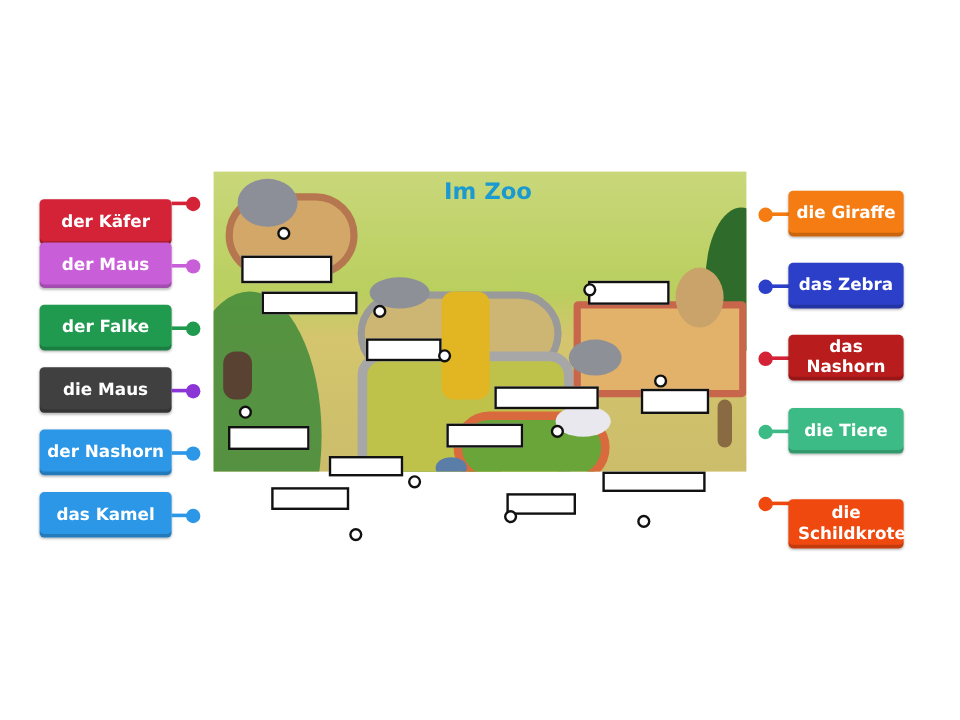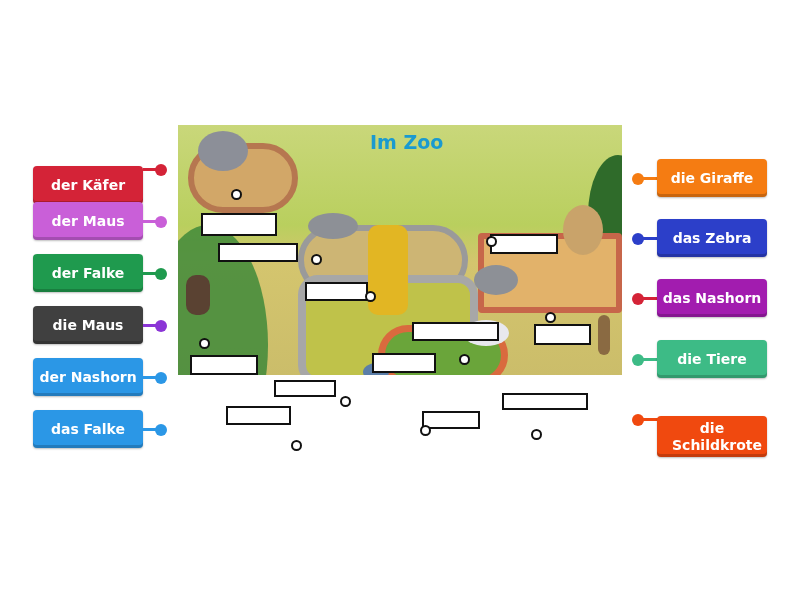--- a/index.html
+++ b/index.html
@@ -8,25 +8,25 @@
     font-family: "DejaVu Sans", "Liberation Sans", sans-serif;
   }
   .label {
     position: absolute; height: 38px; border-radius: 4px; color: #ffffff;
     font-size: 14px; font-weight: bold; display: flex; align-items: center; justify-content: center;
     text-align: center; line-height: 17px; box-sizing: border-box; padding: 0 4px;
     box-shadow: inset 0 -3px 0 rgba(0,0,0,0.18), 0 1px 2px rgba(0,0,0,0.25);
     cursor: grab;
   }
   .label.left { left: 33px; width: 110px; }
-  .label.right { left: 657px; width: 110px; }
+  .label.right { left: 657px; width: 96px; }
   .conn-line { position: absolute; height: 3px; }
   .conn-dot { position: absolute; width: 12px; height: 12px; border-radius: 50%; }
   .scene {
-    position: absolute; left: 178px; top: 125px; width: 444px; height: 250px; overflow: hidden;
+    position: absolute; left: 178px; top: 143px; width: 444px; height: 250px; overflow: hidden;
     background: linear-gradient(180deg, #c9d77a 0%, #b9cf5e 40%, #d4c56e 55%, #cbbd6a 100%);
   }
   .scene-title {
     position: absolute; left: 192px; top: 6px; font-size: 19px; font-weight: bold; color: #1a9ad0;
   }
   .scene-sub {
     position: absolute; left: 192px; top: 44px; font-size: 10.5px; font-weight: bold; color: #2c3a1a;
     line-height: 17px; white-space: pre-line;
   }
   .blob { position: absolute; border-radius: 50%; }
@@ -67,42 +67,42 @@
   <div class="conn-line" style="left:143px;top:324px;width:14px;background:#8b35d6"></div>
   <div class="conn-dot" style="left:155px;top:320px;background:#8b35d6"></div>
 
   <div class="label left" style="top:358px;background:#2b97e6">
       <span>der Nashorn</span>
     </div>
   <div class="conn-line" style="left:143px;top:376px;width:14px;background:#2b97e6"></div>
   <div class="conn-dot" style="left:155px;top:372px;background:#2b97e6"></div>
 
   <div class="label left" style="top:410px;background:#2b97e6">
-      <span>das Falke</span>
+      <span>das Kamel</span>
     </div>
   <div class="conn-line" style="left:143px;top:428px;width:14px;background:#2b97e6"></div>
   <div class="conn-dot" style="left:155px;top:424px;background:#2b97e6"></div>
 </div>
 
 <div>
   <div class="conn-dot" style="left:632px;top:173px;background:#f57c12"></div>
   <div class="conn-line" style="left:640px;top:177px;width:18px;background:#f57c12"></div>
   <div class="label right" style="top:159px;background:#f57c12">
       <span>die Giraffe</span>
     </div>
 
   <div class="conn-dot" style="left:632px;top:233px;background:#2c3fc9"></div>
   <div class="conn-line" style="left:640px;top:237px;width:18px;background:#2c3fc9"></div>
   <div class="label right" style="top:219px;background:#2c3fc9">
       <span>das Zebra</span>
     </div>
 
   <div class="conn-dot" style="left:632px;top:293px;background:#d42337"></div>
   <div class="conn-line" style="left:640px;top:297px;width:18px;background:#d42337"></div>
-  <div class="label right" style="top:279px;background:#a21caf">
+  <div class="label right" style="top:279px;background:#b91c1c">
       <span>das Nashorn</span>
     </div>
 
   <div class="conn-dot" style="left:632px;top:354px;background:#3dbb86"></div>
   <div class="conn-line" style="left:640px;top:358px;width:18px;background:#3dbb86"></div>
   <div class="label right" style="top:340px;background:#3dbb86">
       <span>die Tiere</span>
     </div>
 
   <div class="conn-dot" style="left:632px;top:414px;background:#f0490f"></div>

